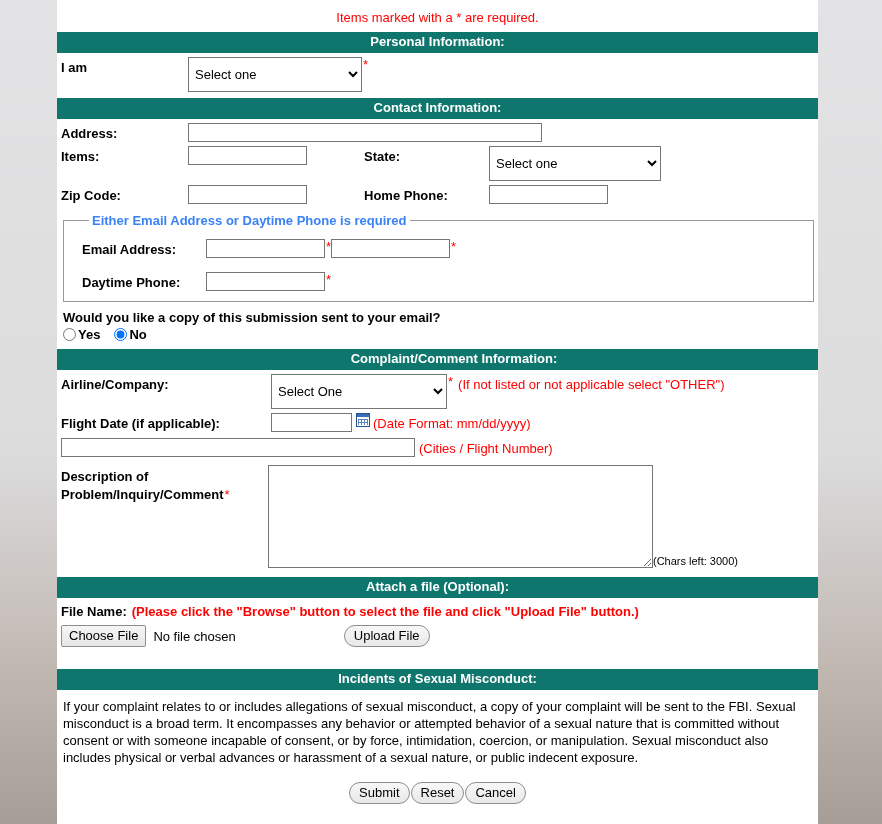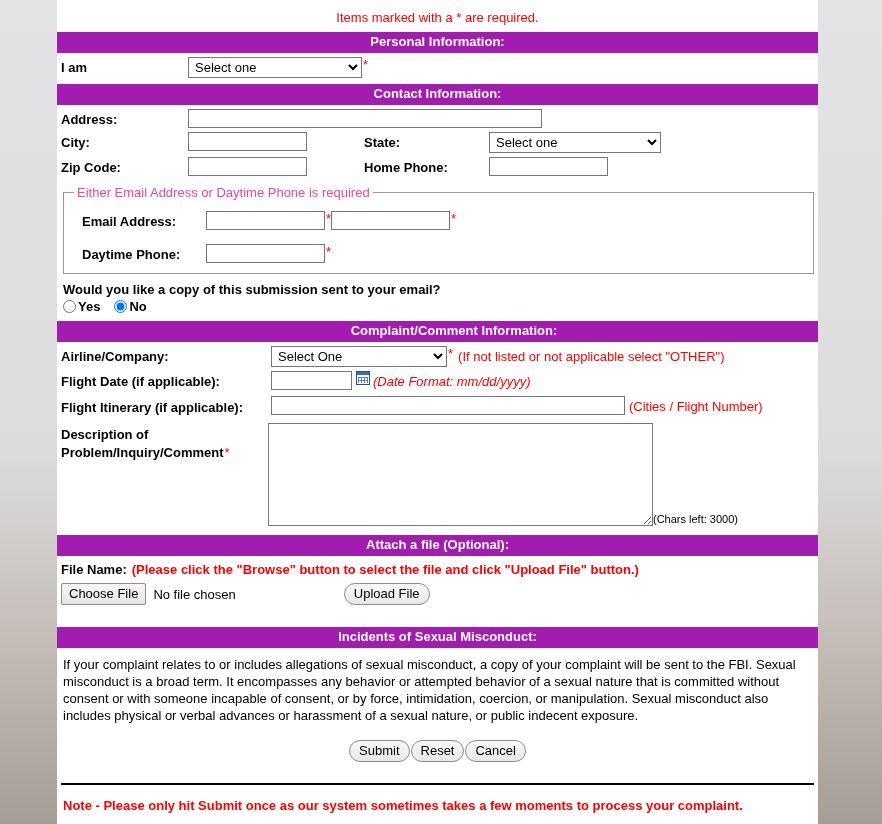--- a/index.html
+++ b/index.html
@@ -28,21 +28,21 @@
 
   .required-note {
     text-align: center;
     color: #ff0000;
     font-size: 13px;
     padding: 11px 0 7px 0;
     line-height: 14px;
   }
 
   .section-bar {
-    background: #a21caf;
+    background: #0f766e;
     color: #ffffff;
     font-weight: bold;
     font-size: 13px;
     text-align: center;
     padding: 3px 0 4px 0;
     line-height: 14px;
   }
 
   .row {
     display: flex;
@@ -69,21 +69,21 @@
     height: 17px;
     padding: 0 2px;
     box-sizing: content-box;
   }
 
   select {
     font-family: "Liberation Sans", sans-serif;
     font-size: 13px;
     border: 1px solid #767676;
     background: #fff;
-    height: 21px;
+    height: 35px;
     padding: 1px 2px;
     box-sizing: border-box;
   }
 
   textarea {
     font-family: "Liberation Sans", sans-serif;
     font-size: 13px;
     border: 1px solid #767676;
     background: #fff;
     resize: both;
@@ -103,24 +103,24 @@
     font-size: 13px;
   }
 
   fieldset.email-box {
     border: 1px solid #999;
     margin: 9px 4px 0 6px;
     padding: 6px 6px 10px 6px;
   }
   fieldset.email-box legend {
     font-size: 13px;
-    font-weight: normal;
-    color: #ec4899;
+    font-weight: bold;
+    color: #3b82f6;
     padding: 0 3px;
-    margin-left: 4px;
+    margin-left: 19px;
   }
 
   .fs-row { display: flex; align-items: flex-start; margin-top: 5px; }
 
   .radio-line {
     display: flex;
     align-items: center;
     padding: 2px 0 0 6px;
   }
   .radio-line label {
@@ -249,21 +249,21 @@
   </div>
 
   <div class="section-bar" style="margin-top:6px;">Contact Information:</div>
 
   <div class="row">
     <div class="lbl col-label">Address:</div>
     <input type="text" style="width: 348px;" value="">
   </div>
 
   <div class="row">
-    <div class="lbl col-label">City:</div>
+    <div class="lbl col-label">Items:</div>
     <input type="text" style="width: 113px;" value="">
     <div class="lbl col-mid-label" style="padding-left:57px;">State:</div>
     <select style="width:172px;">
       <option>Select one</option>
     </select>
   </div>
 
   <div class="row">
     <div class="lbl col-label">Zip Code:</div>
     <input type="text" style="width: 113px;" value="">
@@ -310,25 +310,24 @@
       <option>Select One</option>
     </select>
     <span class="star">*</span>
     <span class="hint-inline">(If not listed or not applicable select "OTHER")</span>
   </div>
 
   <div class="row">
     <div class="lbl col-label-wide">Flight Date (if applicable):</div>
     <input type="text" style="width: 75px;" value="">
     <span class="cal-icon"></span>
-    <span class="redtext" style="line-height:21px;font-style:italic;">(Date Format: mm/dd/yyyy)</span>
-  </div>
-
-  <div class="row">
-    <div class="lbl col-label-wide" style="line-height:18px;">Flight Itinerary (if applicable):</div>
+    <span class="redtext" style="line-height:21px;">(Date Format: mm/dd/yyyy)</span>
+  </div>
+
+  <div class="row">
     <input type="text" style="width: 348px;" value="">
     <span class="redtext" style="line-height:21px;padding-left:4px;">(Cities / Flight Number)</span>
   </div>
 
   <div class="row" style="padding-top:6px;">
     <div class="lbl col-label-wide" style="line-height:18px;width:207px;flex:0 0 207px;">
       <span>Description of Problem/Inquiry/Comment</span><span class="star">*</span>
     </div>
     <textarea rows="6" style="width: 385px; height: 103px;" value=""></textarea>
     <span class="char-left">(Chars left: 3000)</span>

